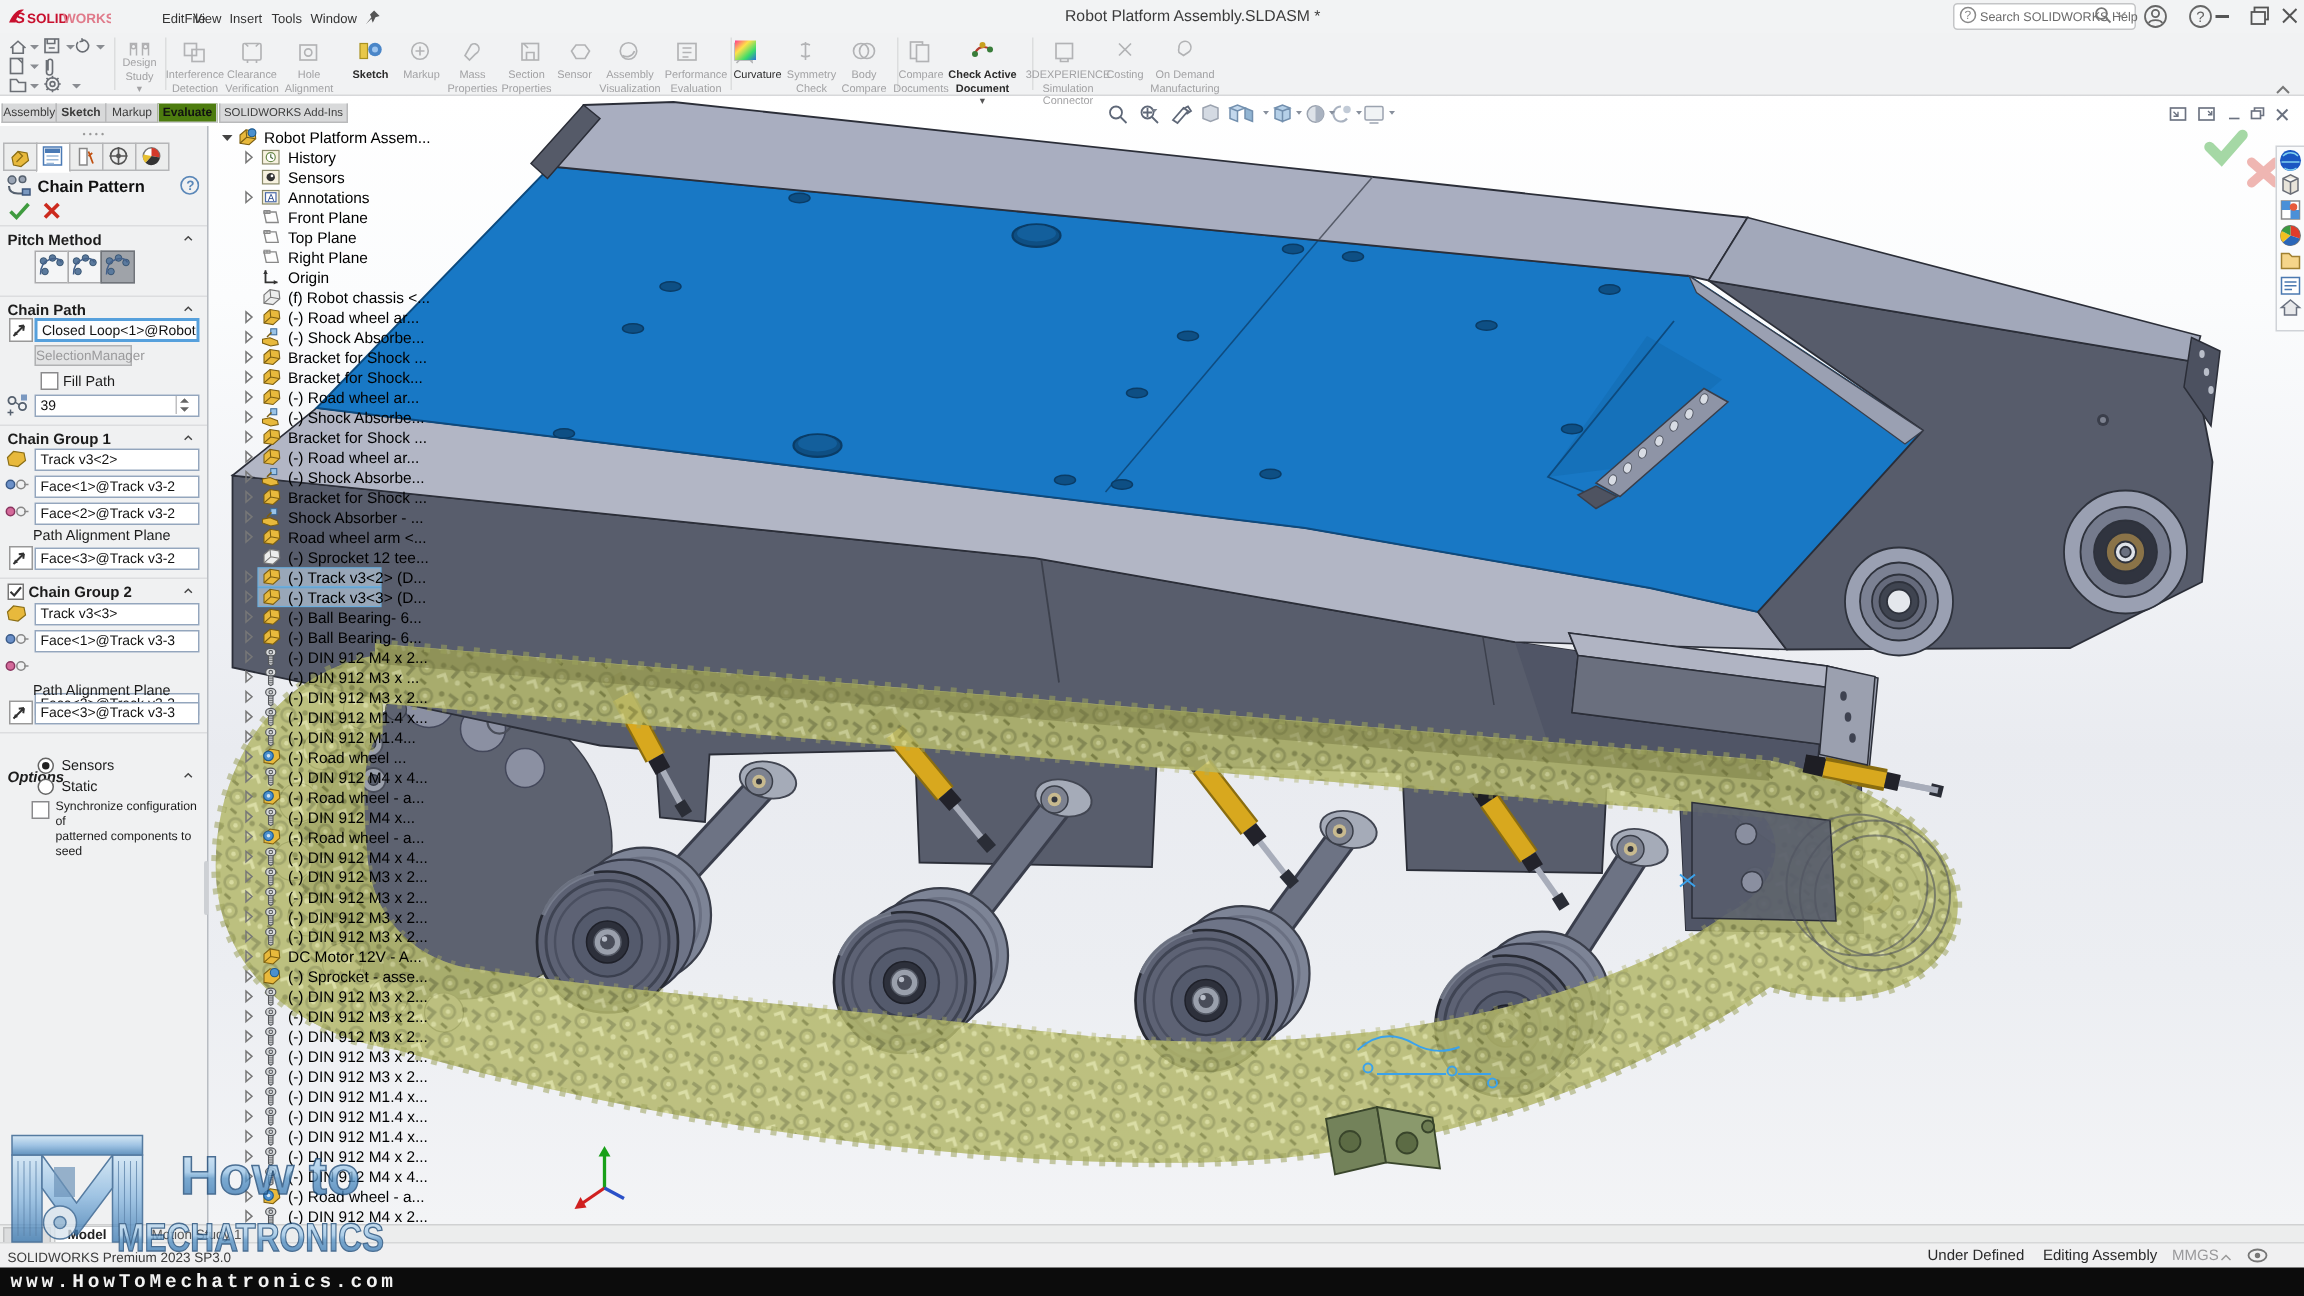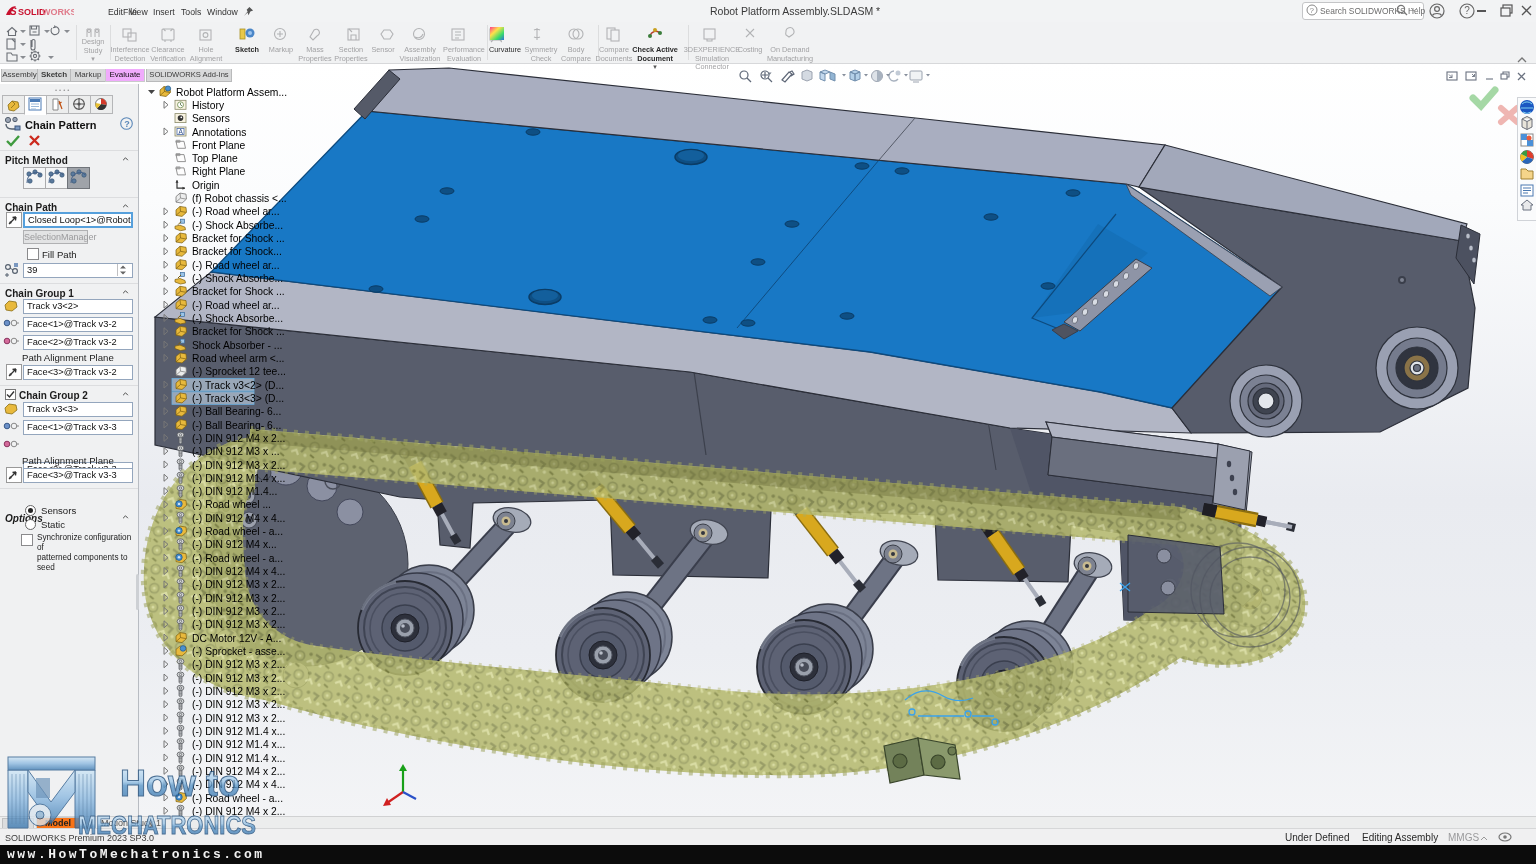--- a/index.html
+++ b/index.html
@@ -8,21 +8,21 @@
   .abs{position:absolute;}
   #titlebar{left:0;top:0;width:1536px;height:22px;background:#f2f3f4;border-bottom:1px solid #e3e4e5;}
   .menu{font-size:8.7px;color:#333;position:absolute;top:7px;}
   #ribbon{left:0;top:22px;width:1536px;height:41px;background:#f1f2f3;border-bottom:1px solid #d7d8da;}
   .rbtn{position:absolute;text-align:center;font-size:7.3px;line-height:1.18;color:#a2a2a4;transform:translateX(-50%);white-space:nowrap;}
   .rbtn.on{color:#2b2b2b;}
   .rsep{position:absolute;top:3px;height:35px;width:1px;background:#dcddde;}
   #tabs{left:0;top:69px;width:230px;height:14px;}
   .tab{position:absolute;top:0;height:12px;background:#d8d9da;border:1px solid #b9babb;border-top:none;
        font-size:8px;color:#3c3c3c;text-align:center;line-height:11px;white-space:nowrap;overflow:hidden;}
-  .tab.active{background:#f0abfc;border-color:#c9cacb;font-weight:normal;color:#111;}
+  .tab.active{background:#4d7c0f;border-color:#c9cacb;font-weight:bold;color:#111;}
   #viewport{left:138px;top:63px;width:1398px;height:753px;
     background:linear-gradient(180deg,#ffffff 0%,#fbfcfd 18%,#e9ebf0 58%,#eceef2 78%,#f3f4f6 100%);}
   #leftpanel{left:0;top:84px;width:138px;height:732px;background:#f0f1f2;border-right:1px solid #b8bcc2;}
   #treeoverlay{left:0;top:0;width:470px;height:864px;pointer-events:none;}
   #statusbar{left:0;top:828px;width:1536px;height:17px;background:#f0f0f1;border-top:1px solid #d6d7d8;font-size:10px;color:#333;}
   #blackbar{left:0;top:845px;width:1536px;height:19px;background:#0c0c0c;}
   #blackbar span{position:absolute;left:7px;top:2px;color:#f2f2f2;font-family:"Liberation Mono",monospace;
      font-size:13px;letter-spacing:2.5px;font-weight:bold;}
   #modeltabs{left:0;top:816px;width:1536px;height:12px;background:#eceded;border-top:1px solid #d0d1d2;}
 </style>
@@ -1145,21 +1145,21 @@
       <path d="M8 58 L2.2 55 A6.5 6.5 0 0 1 8 51.5z" fill="#3a9a40"></path>
     <path d="M2 70 h5 l2 2 h5 v8 H2z" fill="#f5d58a" stroke="#a08030" stroke-width="1"></path>
     <rect x="2" y="86" width="12" height="11" fill="#fff" stroke="#4a78b0"></rect>
       <path d="M4 89 h8 M4 91.5 h8 M4 94 h5" stroke="#4a78b0" stroke-width="1"></path>
     <path d="M8 101 l6 5 h-2 v5 H4 v-5 H2z" fill="#e8e9eb" stroke="#6b7280" stroke-width="1"></path>
   </svg>
 </div>
 
 <div class="abs" id="modeltabs">
   <div class="abs" style="left:2px;top:1px;width:30px;height:11px;background:#dcddde;border:1px solid #c0c1c2;"></div>
-  <div class="abs" style="left:36px;top:0px;width:42px;height:12px;background:#f97316;border:1px solid #c8c9ca;border-bottom:none;font-size:9px;font-weight:bold;color:#222;text-align:center;">Model</div>
+  <div class="abs" style="left:36px;top:0px;width:42px;height:12px;background:#ffffff;border:1px solid #c8c9ca;border-bottom:none;font-size:9px;font-weight:bold;color:#222;text-align:center;">Model</div>
   <div class="abs" style="left:80px;top:1px;width:70px;height:11px;font-size:9px;color:#555;text-align:center;padding-left:16px;">Motion Study 1</div>
 </div>
 <div class="abs" id="statusbar">
   <span class="abs" style="left:5px;top:4px;color:#3c3c3c;font-size:9px;">SOLIDWORKS Premium 2023 SP3.0</span>
   <span class="abs" style="left:1285px;top:3px;color:#2a2a2a;">Under Defined</span>
   <span class="abs" style="left:1362px;top:3px;color:#2a2a2a;">Editing Assembly</span>
   <span class="abs" style="left:1448px;top:3px;color:#9a9a9c;">MMGS</span>
   <svg class="abs" style="left:1480px;top:7px;" width="8" height="6" viewBox="0 0 8 6">
       <path d="M1 4 L4 1 L7 4" fill="none" stroke="#999" stroke-width="1"></path>
     </svg>

